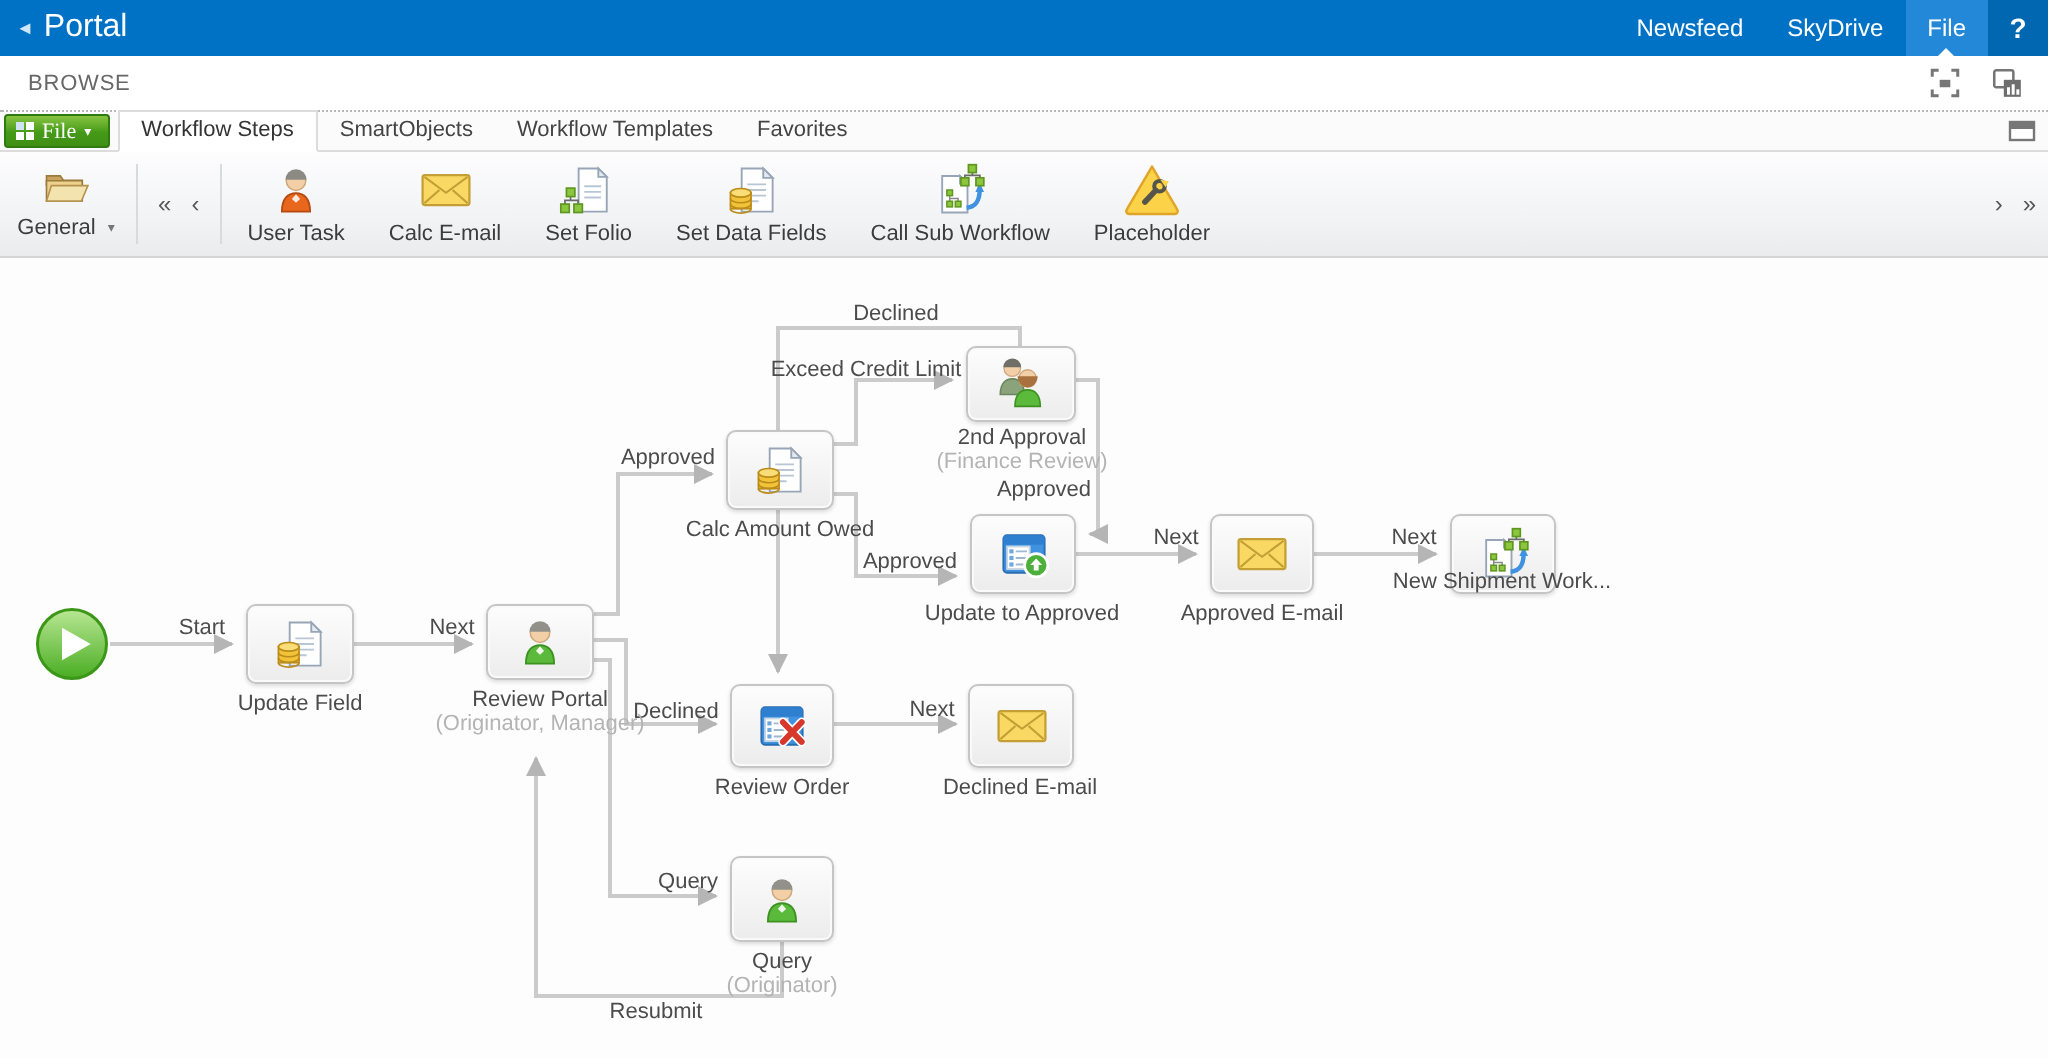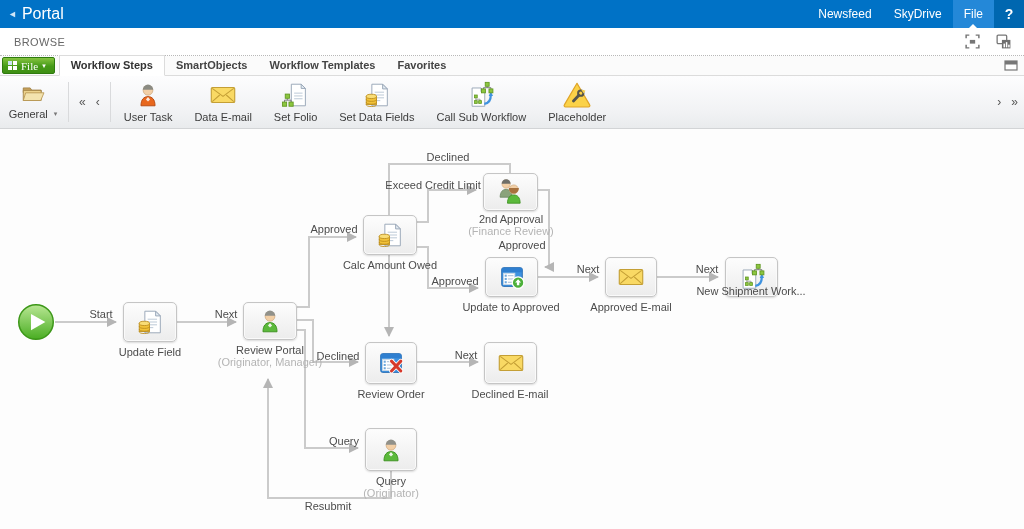--- a/index.html
+++ b/index.html
@@ -28,21 +28,21 @@
 
   
   .tab-row { height:20px; background:#fbfbfb; display:flex; align-items:flex-end;
      border-bottom:1px solid #dcdcdc; position:relative; }
   .file-btn { margin:0 0 1px 2px; height:17px; display:flex; align-items:center; gap:4px;
      background:linear-gradient(#86c440,#459a18 55%,#3f8f14); border:1px solid #2f7b0f; border-radius:2px;
      color:#fff; font-size:11px; padding:0 8px 0 5px; cursor:pointer;font-family:Liberation Serif, serif; }
   .k2-grid { display:grid; grid-template-columns:4px 4px; grid-template-rows:4px 4px; gap:1px; }
   .k2-grid i { background:#fff; } .k2-grid i:first-child { background:#cfe3f5; }
   .file-caret { font-size:7px; }
-  .tabs { display:flex; align-items:flex-end; margin-left:4px; height:100%;font-weight:bold; }
+  .tabs { display:flex; align-items:flex-end; margin-left:4px; height:100%; }
   .tab { font-size:11px; color:#444; padding:3px 11px 4px; cursor:pointer; }
   .tab.active { background:#fff; border:1px solid #dcdcdc; border-bottom:1px solid #fff;
      margin-bottom:-1px; color:#333; }
   .collapse-btn { position:absolute; right:6px; top:3px; cursor:pointer; }
 
   
   .toolbar { height:53px; background:linear-gradient(#fdfdfe,#f1f2f4 70%,#e9ebed);
      border-bottom:1px solid #d2d4d6; display:flex; align-items:stretch; position:relative; }
   .tb-group { width:66px; display:flex; flex-direction:column; align-items:center; padding-top:5px; cursor:pointer; }
   .tb-group .lbl-row { display:flex; align-items:center; gap:6px; }
@@ -253,21 +253,21 @@
   <div class="tb-item">
     <svg class="icon32" viewBox="0 0 32 32">
         <use href="#sym-person-orange"></use>
       </svg>
     <span class="tb-label">User Task</span>
   </div>
   <div class="tb-item">
     <svg class="icon32" viewBox="0 0 32 32">
         <use href="#sym-envelope"></use>
       </svg>
-    <span class="tb-label">Data E-mail</span>
+    <span class="tb-label">Calc E-mail</span>
   </div>
   <div class="tb-item">
     <svg class="icon32" viewBox="0 0 32 32">
         <use href="#sym-folio"></use>
       </svg>
     <span class="tb-label">Set Folio</span>
   </div>
   <div class="tb-item">
     <svg class="icon32" viewBox="0 0 32 32">
         <use href="#sym-doc-coins"></use>

